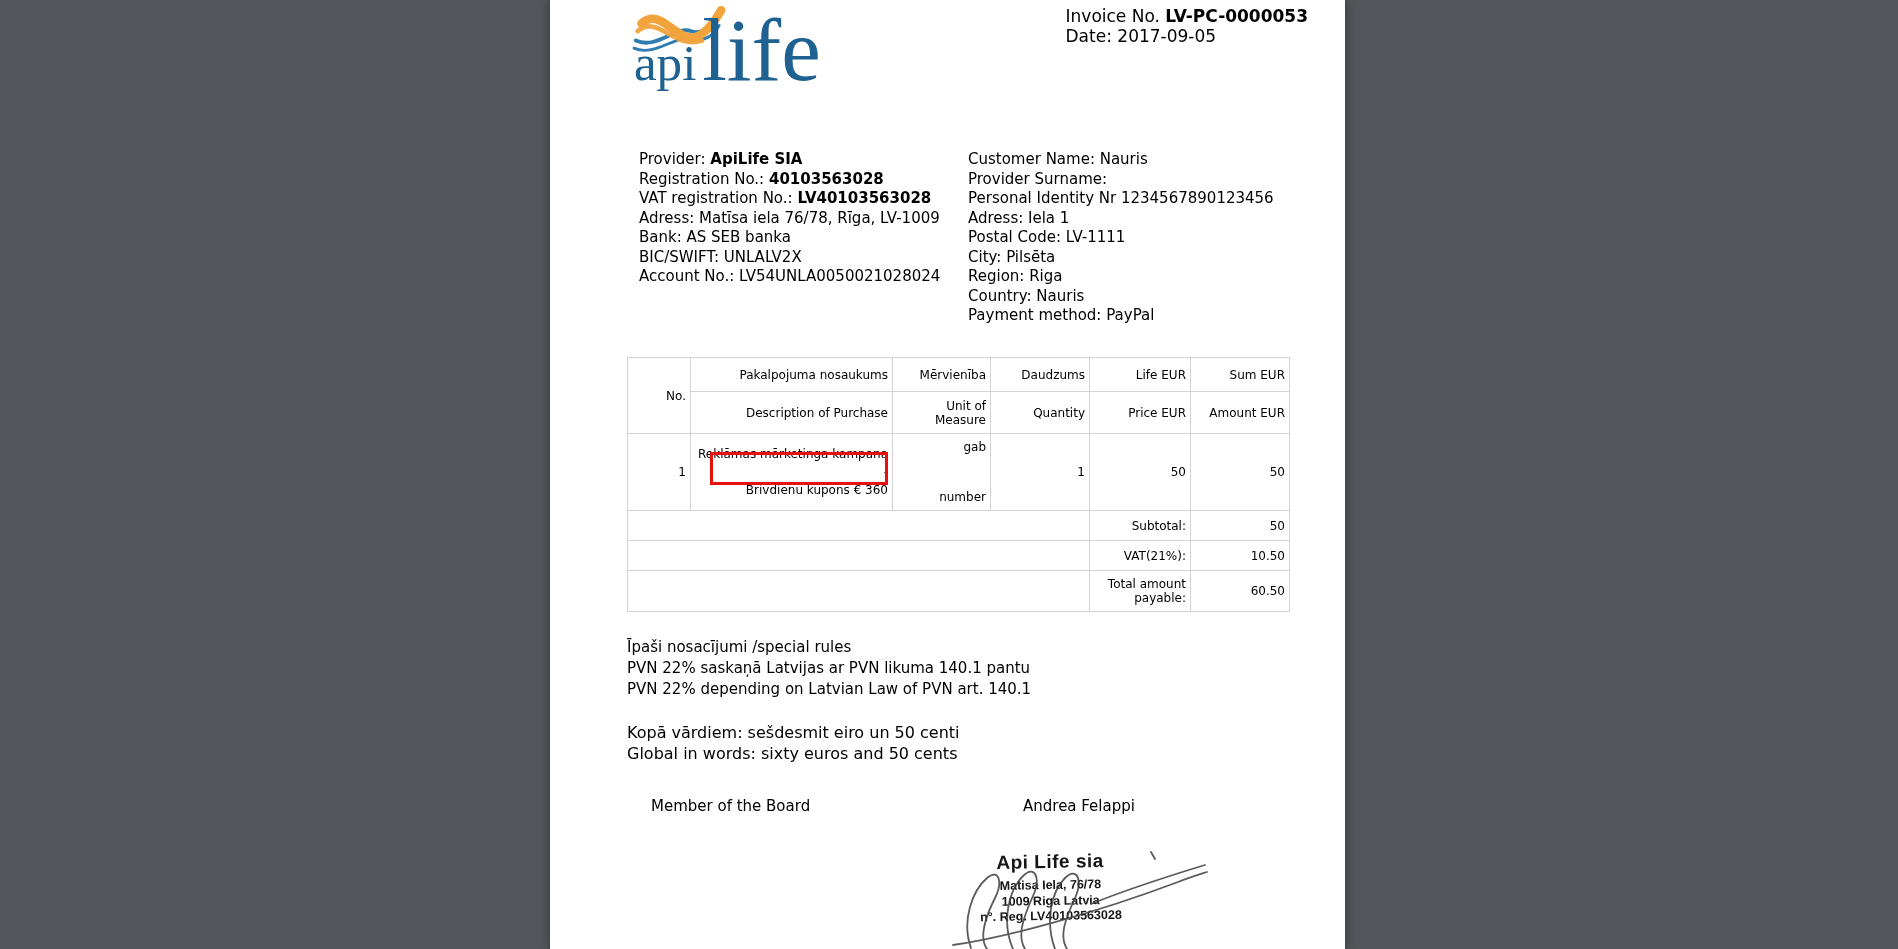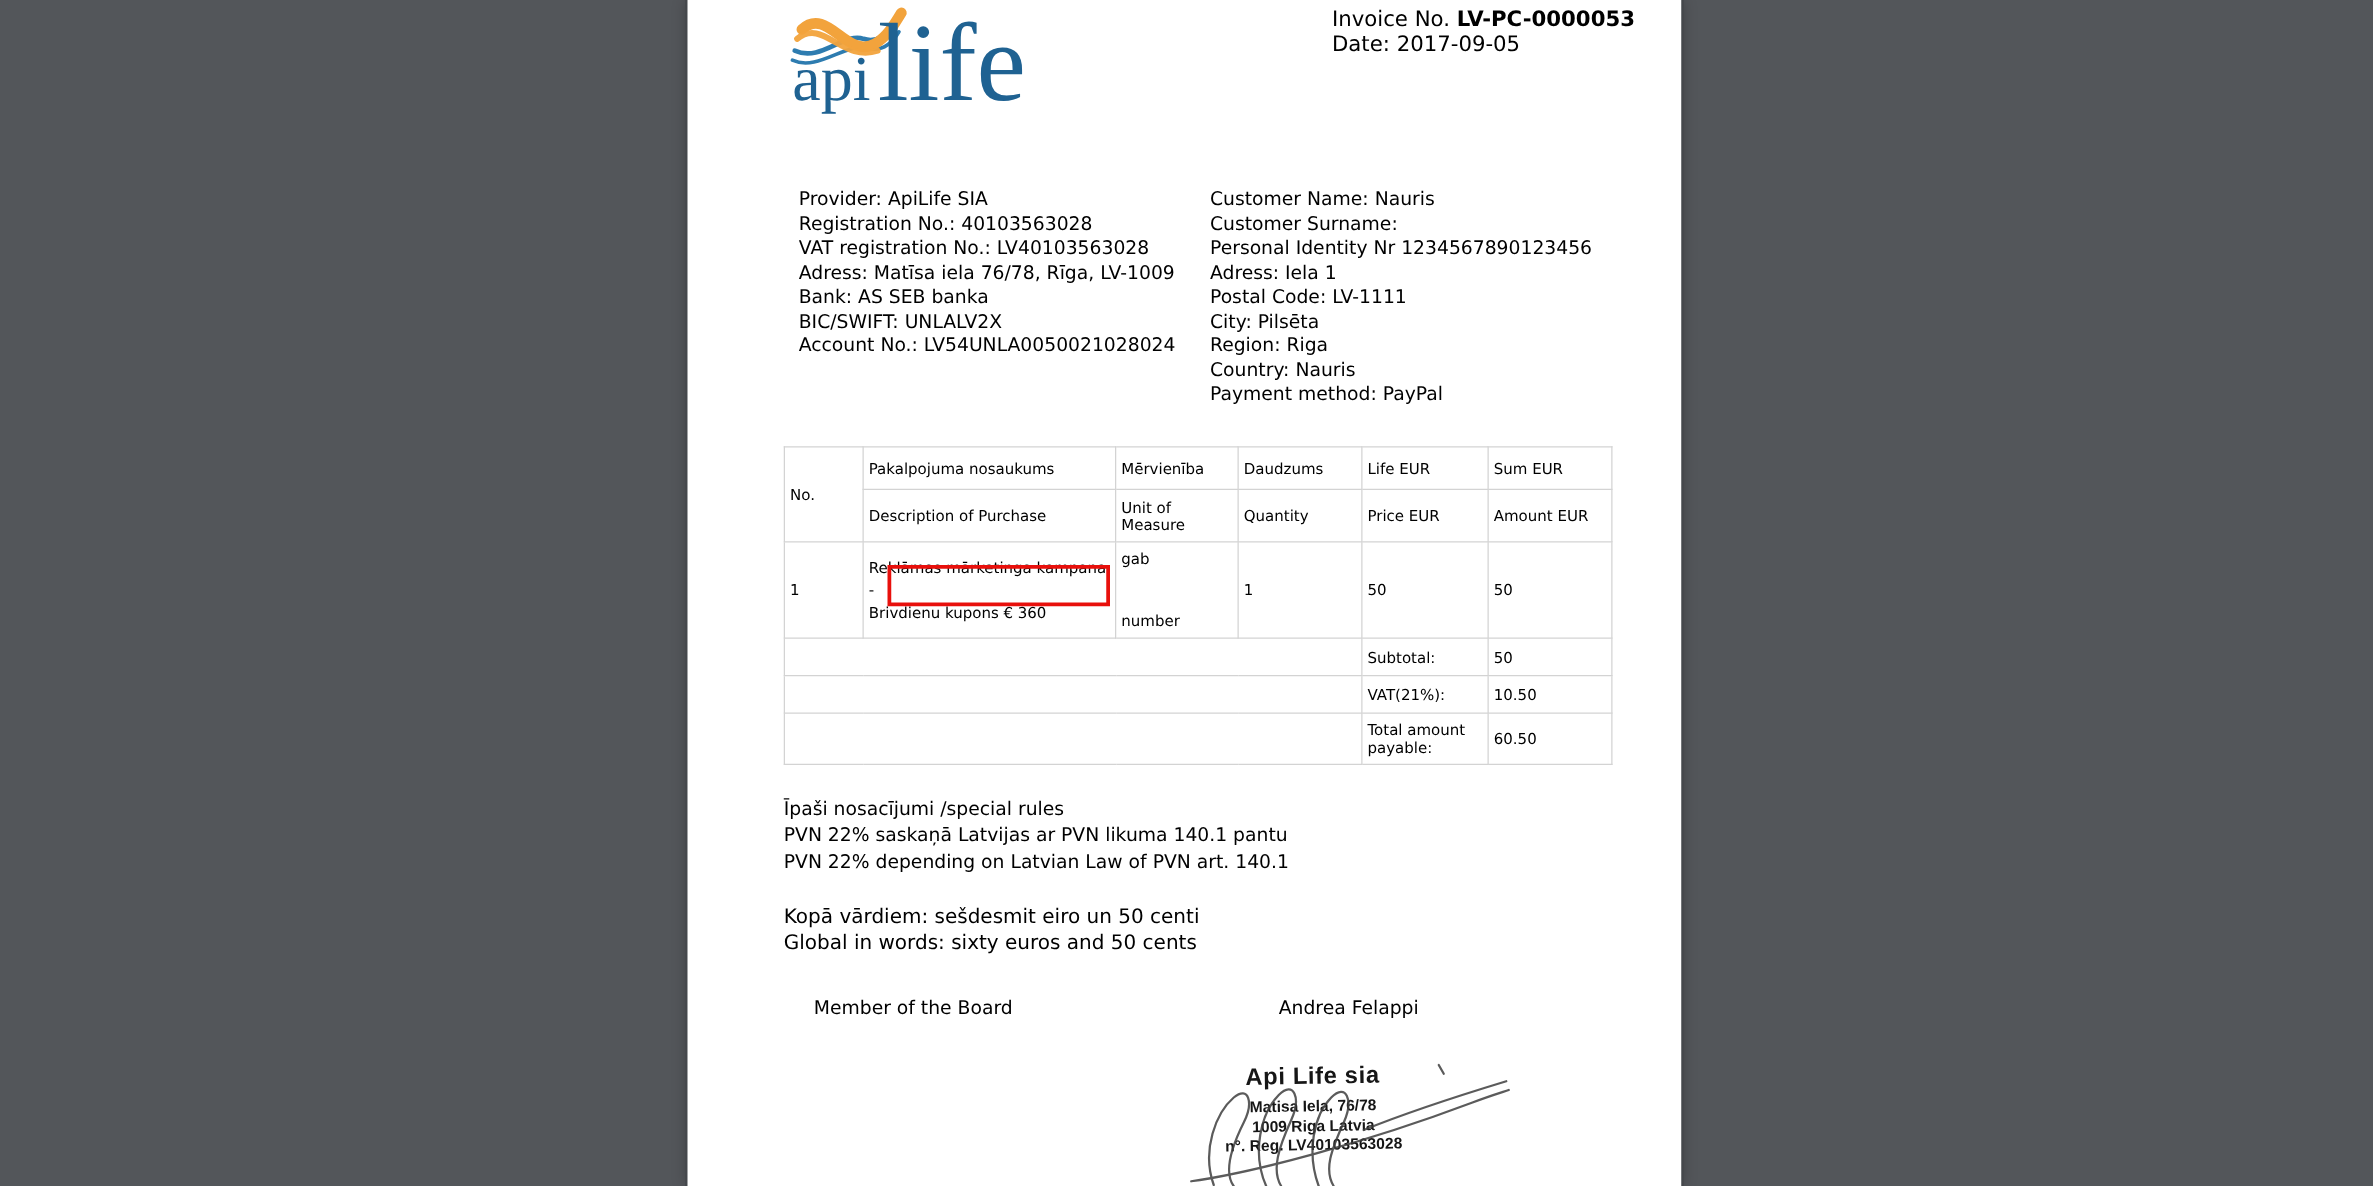--- a/index.html
+++ b/index.html
@@ -17,30 +17,30 @@
     overflow:hidden;
   }
   
   .logo{position:absolute;left:82px;top:2px;width:218px;height:98px;}
   
   .inv-meta{position:absolute;top:6px;right:37px;text-align:left;font-size:17px;line-height:20px;}
   .inv-meta b{font-weight:bold;}
   
   .provider{position:absolute;left:89px;top:150px;font-size:15px;line-height:19.5px;}
   .customer{position:absolute;left:418px;top:150px;font-size:15px;line-height:19.5px;}
-  .provider b{font-weight:normal;}
+  .provider b{font-weight:bold;}
   
   table.items{
     position:absolute;left:77px;top:357px;width:662px;
     border-collapse:collapse;table-layout:fixed;
     font-size:12px;
   }
   table.items td{
     border:1px solid #d3d3d3;
-    text-align:left;vertical-align:middle;
+    text-align:right;vertical-align:middle;
     padding:2px 4px;font-weight:normal;
   }
   tr.h1{height:34px;} tr.h2{height:42px;} tr.data{height:77px;}
   tr.sub{height:30px;} tr.vat{height:30px;} tr.tot{height:41px;}
   td.prewrap{white-space:pre-line;line-height:14px;}
   td.desc{vertical-align:top;padding:5px 2px 0;line-height:18px;}
   td.unit{vertical-align:top;padding-top:13px;line-height:18px;}
   td.unit .second{margin-top:32px;}
   td.blank{border:none;background:transparent;}
   td.tlabel{text-align:right;padding-right:9px;padding-left:10px;line-height:14px;}
@@ -109,21 +109,21 @@
         <b>LV40103563028</b>
       </div>
       <div>Adress: Matīsa iela 76/78, Rīga, LV-1009</div>
       <div>Bank: AS SEB banka</div>
       <div>BIC/SWIFT: UNLALV2X</div>
       <div>Account No.: LV54UNLA0050021028024</div>
     </div>
 
     <div class="customer">
       <div>Customer Name: Nauris</div>
-      <div>Customer Surname:</div>
+      <div>Provider Surname:</div>
       <div>Personal Identity Nr 1234567890123456</div>
       <div>Adress: Iela 1</div>
       <div>Postal Code: LV-1111</div>
       <div>City: Pilsēta</div>
       <div>Region: Riga</div>
       <div>Country: Nauris</div>
       <div>Payment method: PayPal</div>
     </div>
 
     <table class="items">

